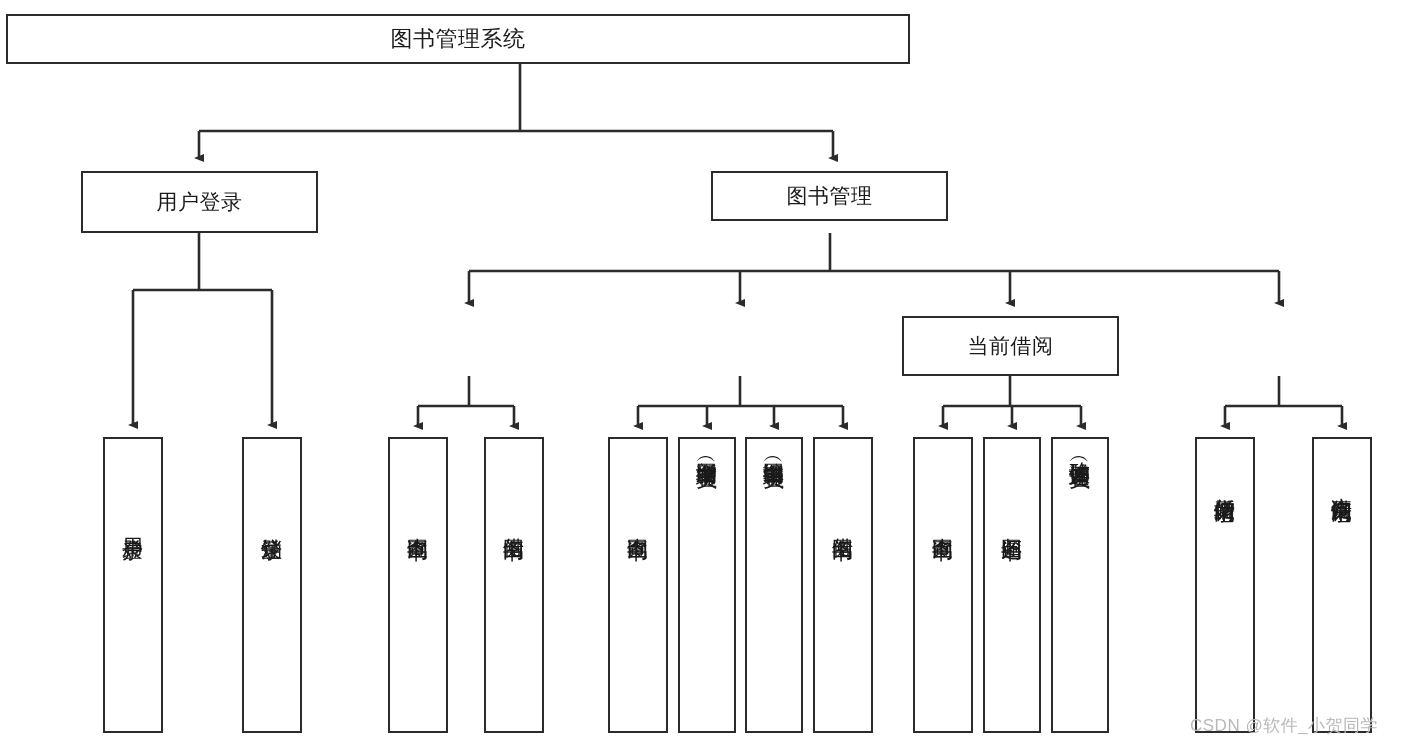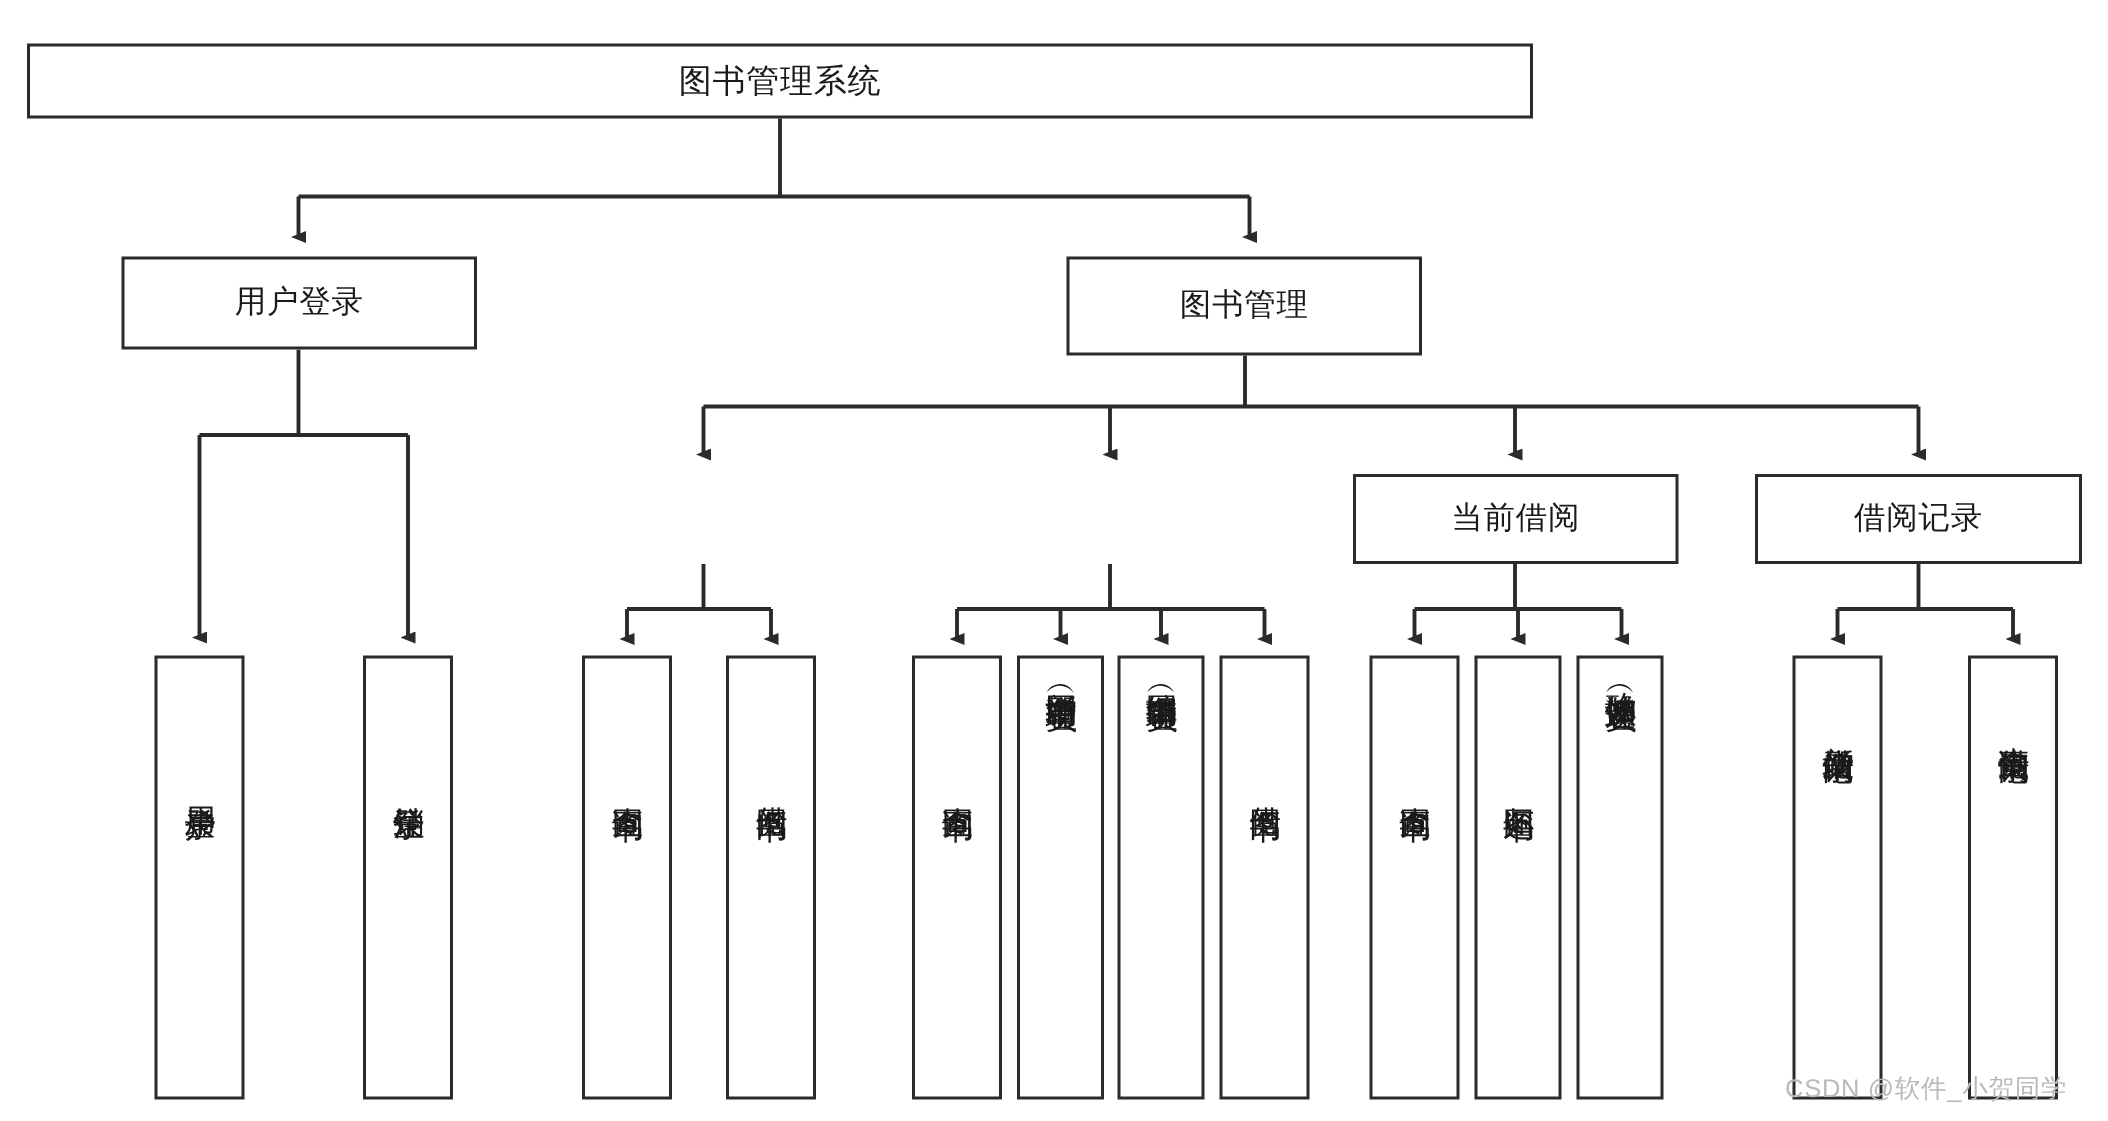--- a/index.html
+++ b/index.html
@@ -121,36 +121,33 @@
       <path d="M1012,406 L1012,426" marker-end="url(#arrow)"></path>
       <path d="M1081,406 L1081,426" marker-end="url(#arrow)"></path>
 
       <path d="M1279,376 L1279,406"></path>
       <path d="M1225,406 L1342,406"></path>
       <path d="M1225,406 L1225,426" marker-end="url(#arrow)"></path>
       <path d="M1342,406 L1342,426" marker-end="url(#arrow)"></path>
     </g>
   </svg>
 
-  <div class="node horiz" id="root-node" style="left:18px; top:14px; width:1004px; height:50px;margin-top:15px;">
+  <div class="node horiz" id="root-node" style="left:6px; top:14px; width:904px; height:50px;">
     <span class="label">图书管理系统</span>
   </div>
 
   <div class="node horiz" style="left:81px; top:171px; width:237px; height:62px;">
     <span class="label">用户登录</span>
   </div>
-  <div class="node horiz" style="left:711px; top:171px; width:237px; height:66px;">
+  <div class="node horiz" style="left:711px; top:171px; width:237px; height:50px;">
     <span class="label">图书管理</span>
   </div>
 
   <div class="node horiz" style="left:902px; top:316px; width:217px; height:60px;">
     <span class="label">当前借阅</span>
-  </div>
-  <div class="node horiz" style="left:1170px; top:316px; width:218px; height:60px;">
-    <span class="label">借阅记录</span>
   </div>
 
   <div class="node vert center" style="left:103px; top:437px; width:60px; height:296px; padding-top:82px;">
     <span class="label">用户登录</span>
   </div>
   <div class="node vert center" style="left:242px; top:437px; width:60px; height:296px; padding-top:82px;">
     <span class="label">注销登录</span>
   </div>
 
   <div class="node vert center" style="left:388px; top:437px; width:60px; height:296px; padding-top:82px;">

